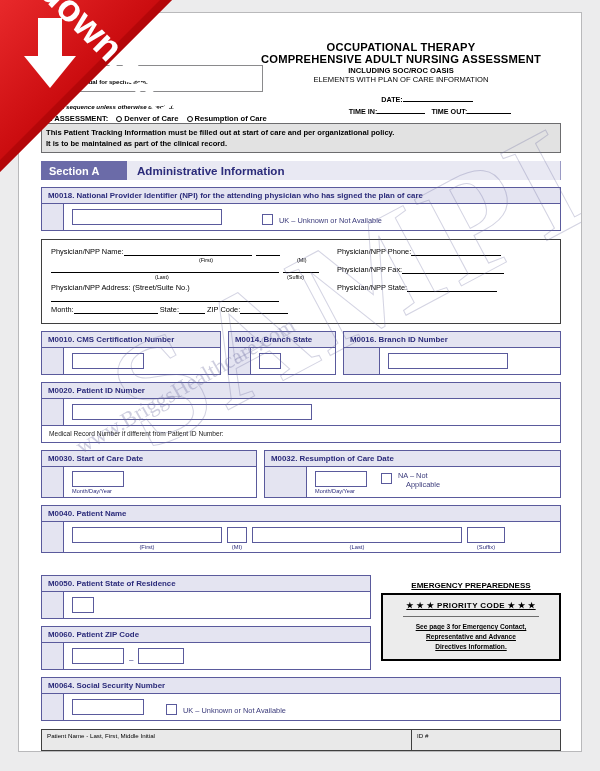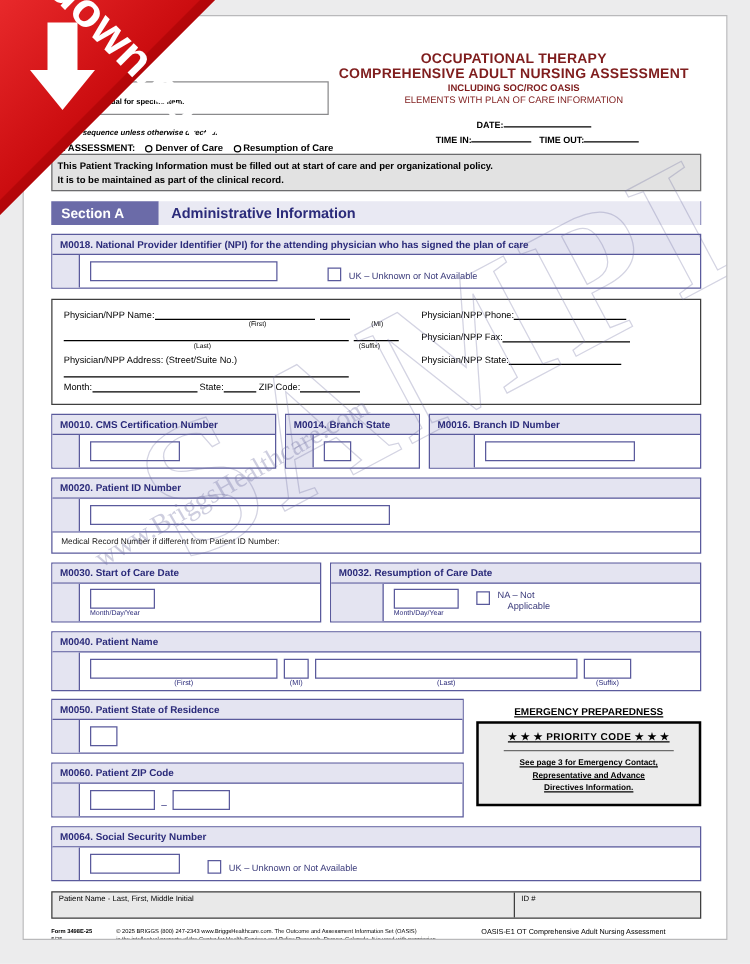--- a/index.html
+++ b/index.html
@@ -46,22 +46,22 @@
     position: absolute; left: 0; top: 87px;
     font-size: 7.6px; font-weight: bold; color: #000;
     white-space: nowrap;
   }
   .radio {
     display: inline-block; width: 6px; height: 6px;
     border: 1px solid #000; border-radius: 50%;
     margin: 0 2px 0 6px; vertical-align: -1px;
   }
   .title-block {
-    position: absolute; right: 0; top: 14px;
-    width: 300px; text-align: center; color: #7f1d1d;
+    position: absolute; right: 10px; top: 14px;
+    width: 300px; text-align: center; color: #000000;
   }
   .title-block .t1 { font-size: 11.2px; font-weight: bold; letter-spacing: .2px; }
   .title-block .t2 { font-size: 11.2px; font-weight: bold; letter-spacing: .2px; }
   .title-block .t3 { font-size: 7.6px; font-weight: bold; margin-top: 1px; }
   .title-block .t4 { font-size: 7.6px; font-weight: normal; }
   .dt-wrap {
     position: absolute; right: 0; top: 68px;
     width: 262px; font-size: 7.2px; font-weight: bold; color: #000;
   }
   .dt-date { text-align: center; padding-right: 6px; }
@@ -125,21 +125,21 @@
   .triple .mbox { margin-top: 0; }
   
   .dates { display: flex; gap: 7px; margin-top: 7px; }
   .dates .mbox { margin-top: 0; }
   .mdy { font-size: 5.6px; color: #2b2b7a; margin-top: 1px; }
   
   .pn-row { display: flex; align-items: flex-start; gap: 5px; padding: 5px 8px 2px 8px; flex: 1; }
   .pn-cell { text-align: center; }
   .pn-cell .cap { font-size: 5.8px; color: #2b2b7a; margin-top: 1px; }
   
-  .mid-split { display: flex; gap: 10px; margin-top: 6px; }
+  .mid-split { display: flex; gap: 10px; margin-top: 22px; }
   .mid-left { width: 330px; }
   .mid-right { flex: 1; padding-top: 6px; text-decoration: underline; }
   .ep-title { text-align: center; font-size: 8px; font-weight: bold; color: #000; margin-bottom: 3px; }
   .ep-box { border: 2px solid #000; background: #ececec; padding: 6px 6px 7px 6px; text-align: center; }
   .ep-pc { font-size: 8px; font-weight: bold; letter-spacing: .4px; color: #000; }
   .ep-rule { border-top: 1px solid #6d6d6d; margin: 6px 14px 5px 14px; }
   .ep-note { font-size: 6.6px; font-weight: bold; line-height: 1.5; color: #000; }
   
   .idstrip {
     display: flex; border: 1px solid #3f3f3f; background: #e9e9e9;

